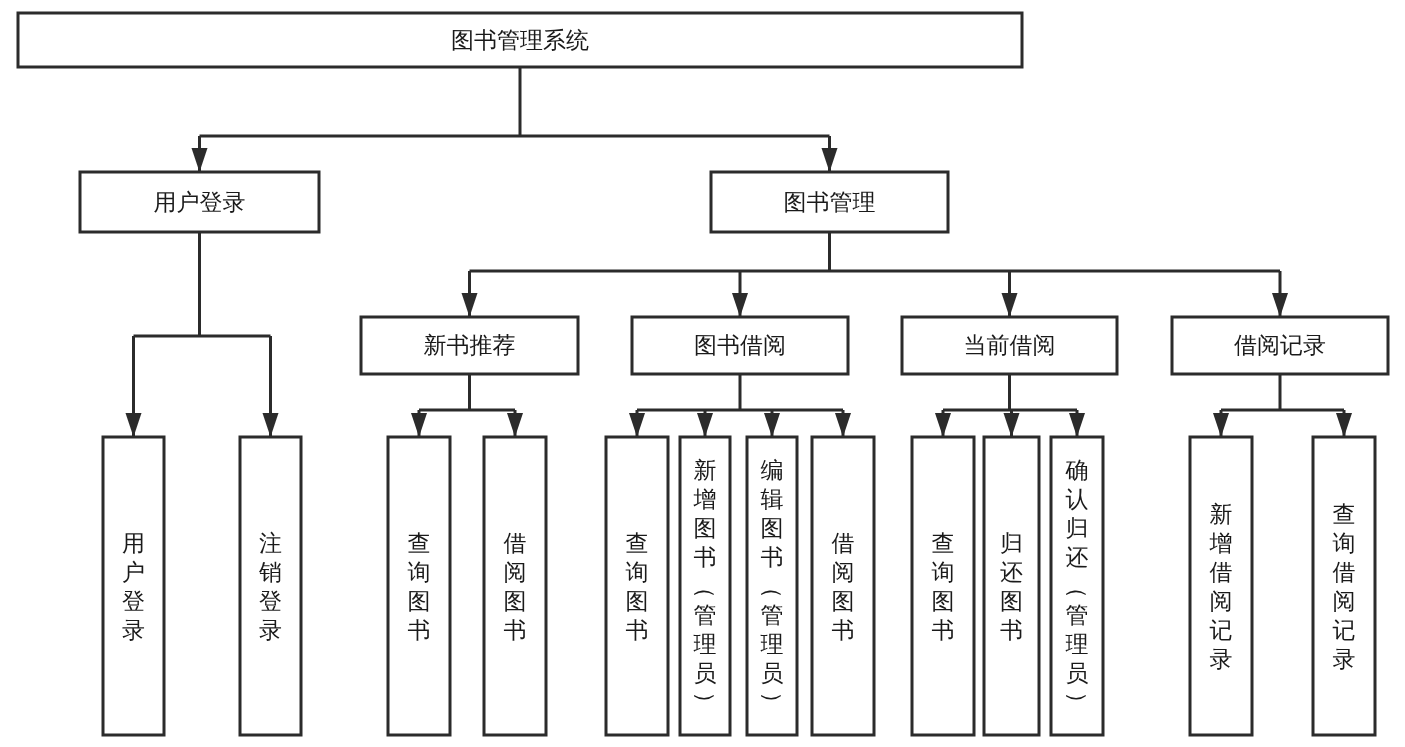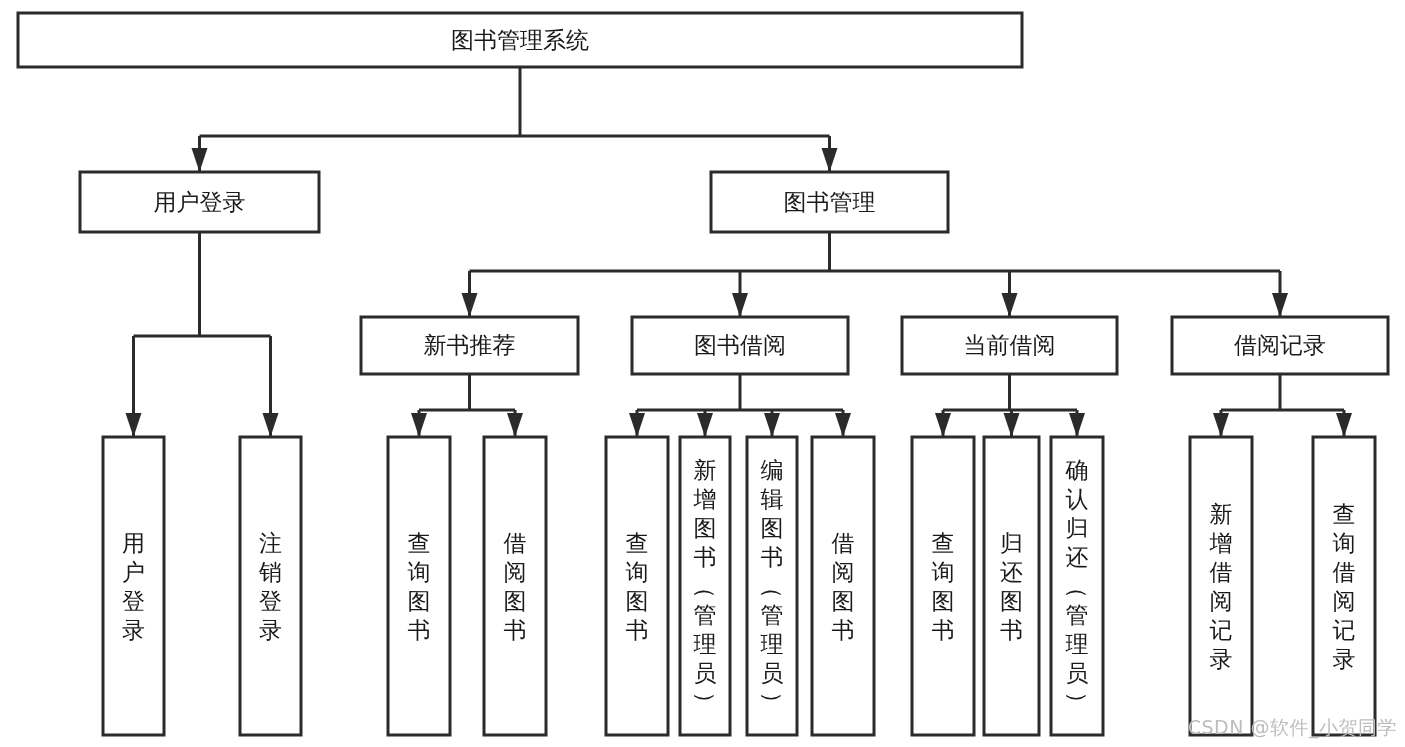--- a/index.html
+++ b/index.html
@@ -277,14 +277,13 @@
           <rect x="1313" y="437" width="62" height="298" class="node-box leaf"></rect>
           <text x="1344" y="521.62" class="vert-char">查</text>
           <text x="1344" y="550.62" class="vert-char">询</text>
           <text x="1344" y="579.62" class="vert-char">借</text>
           <text x="1344" y="608.62" class="vert-char">阅</text>
           <text x="1344" y="637.62" class="vert-char">记</text>
           <text x="1344" y="666.62" class="vert-char">录</text>
         </g>
       </g>
   </svg>
-  <div class="watermark">CSDN @软件_小贺同学</div>
 </div>
 
 </body></html>

